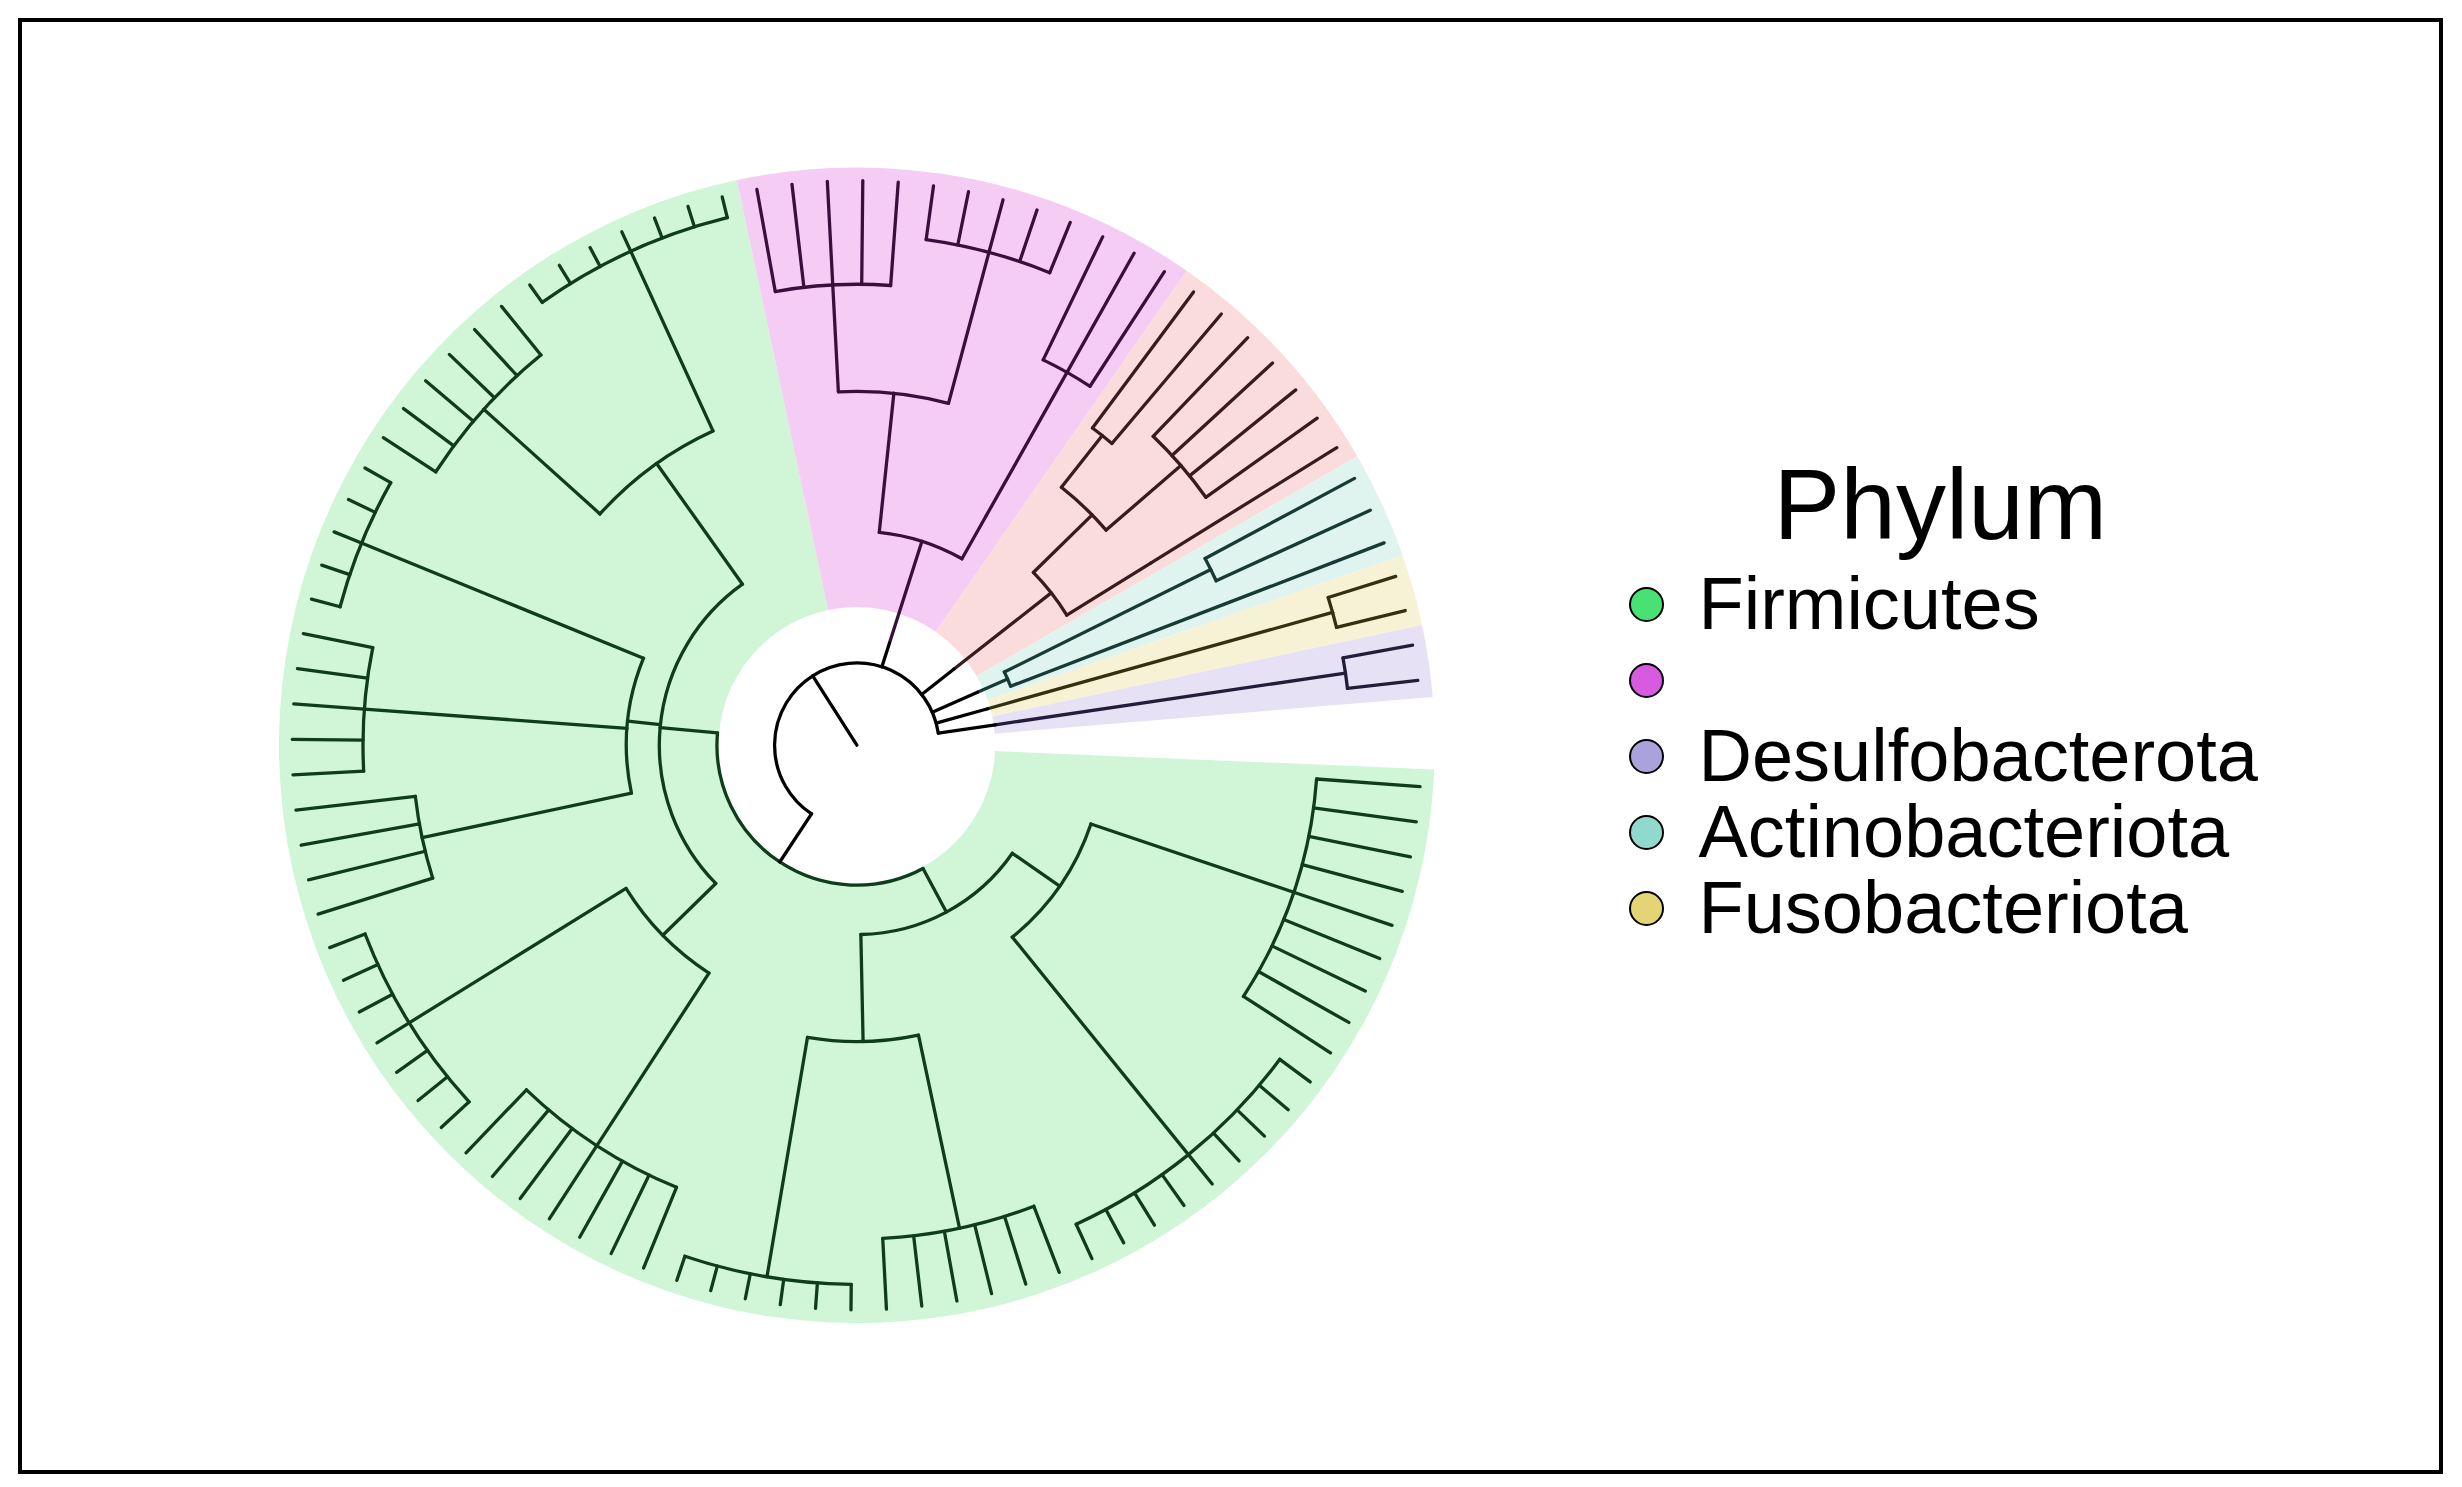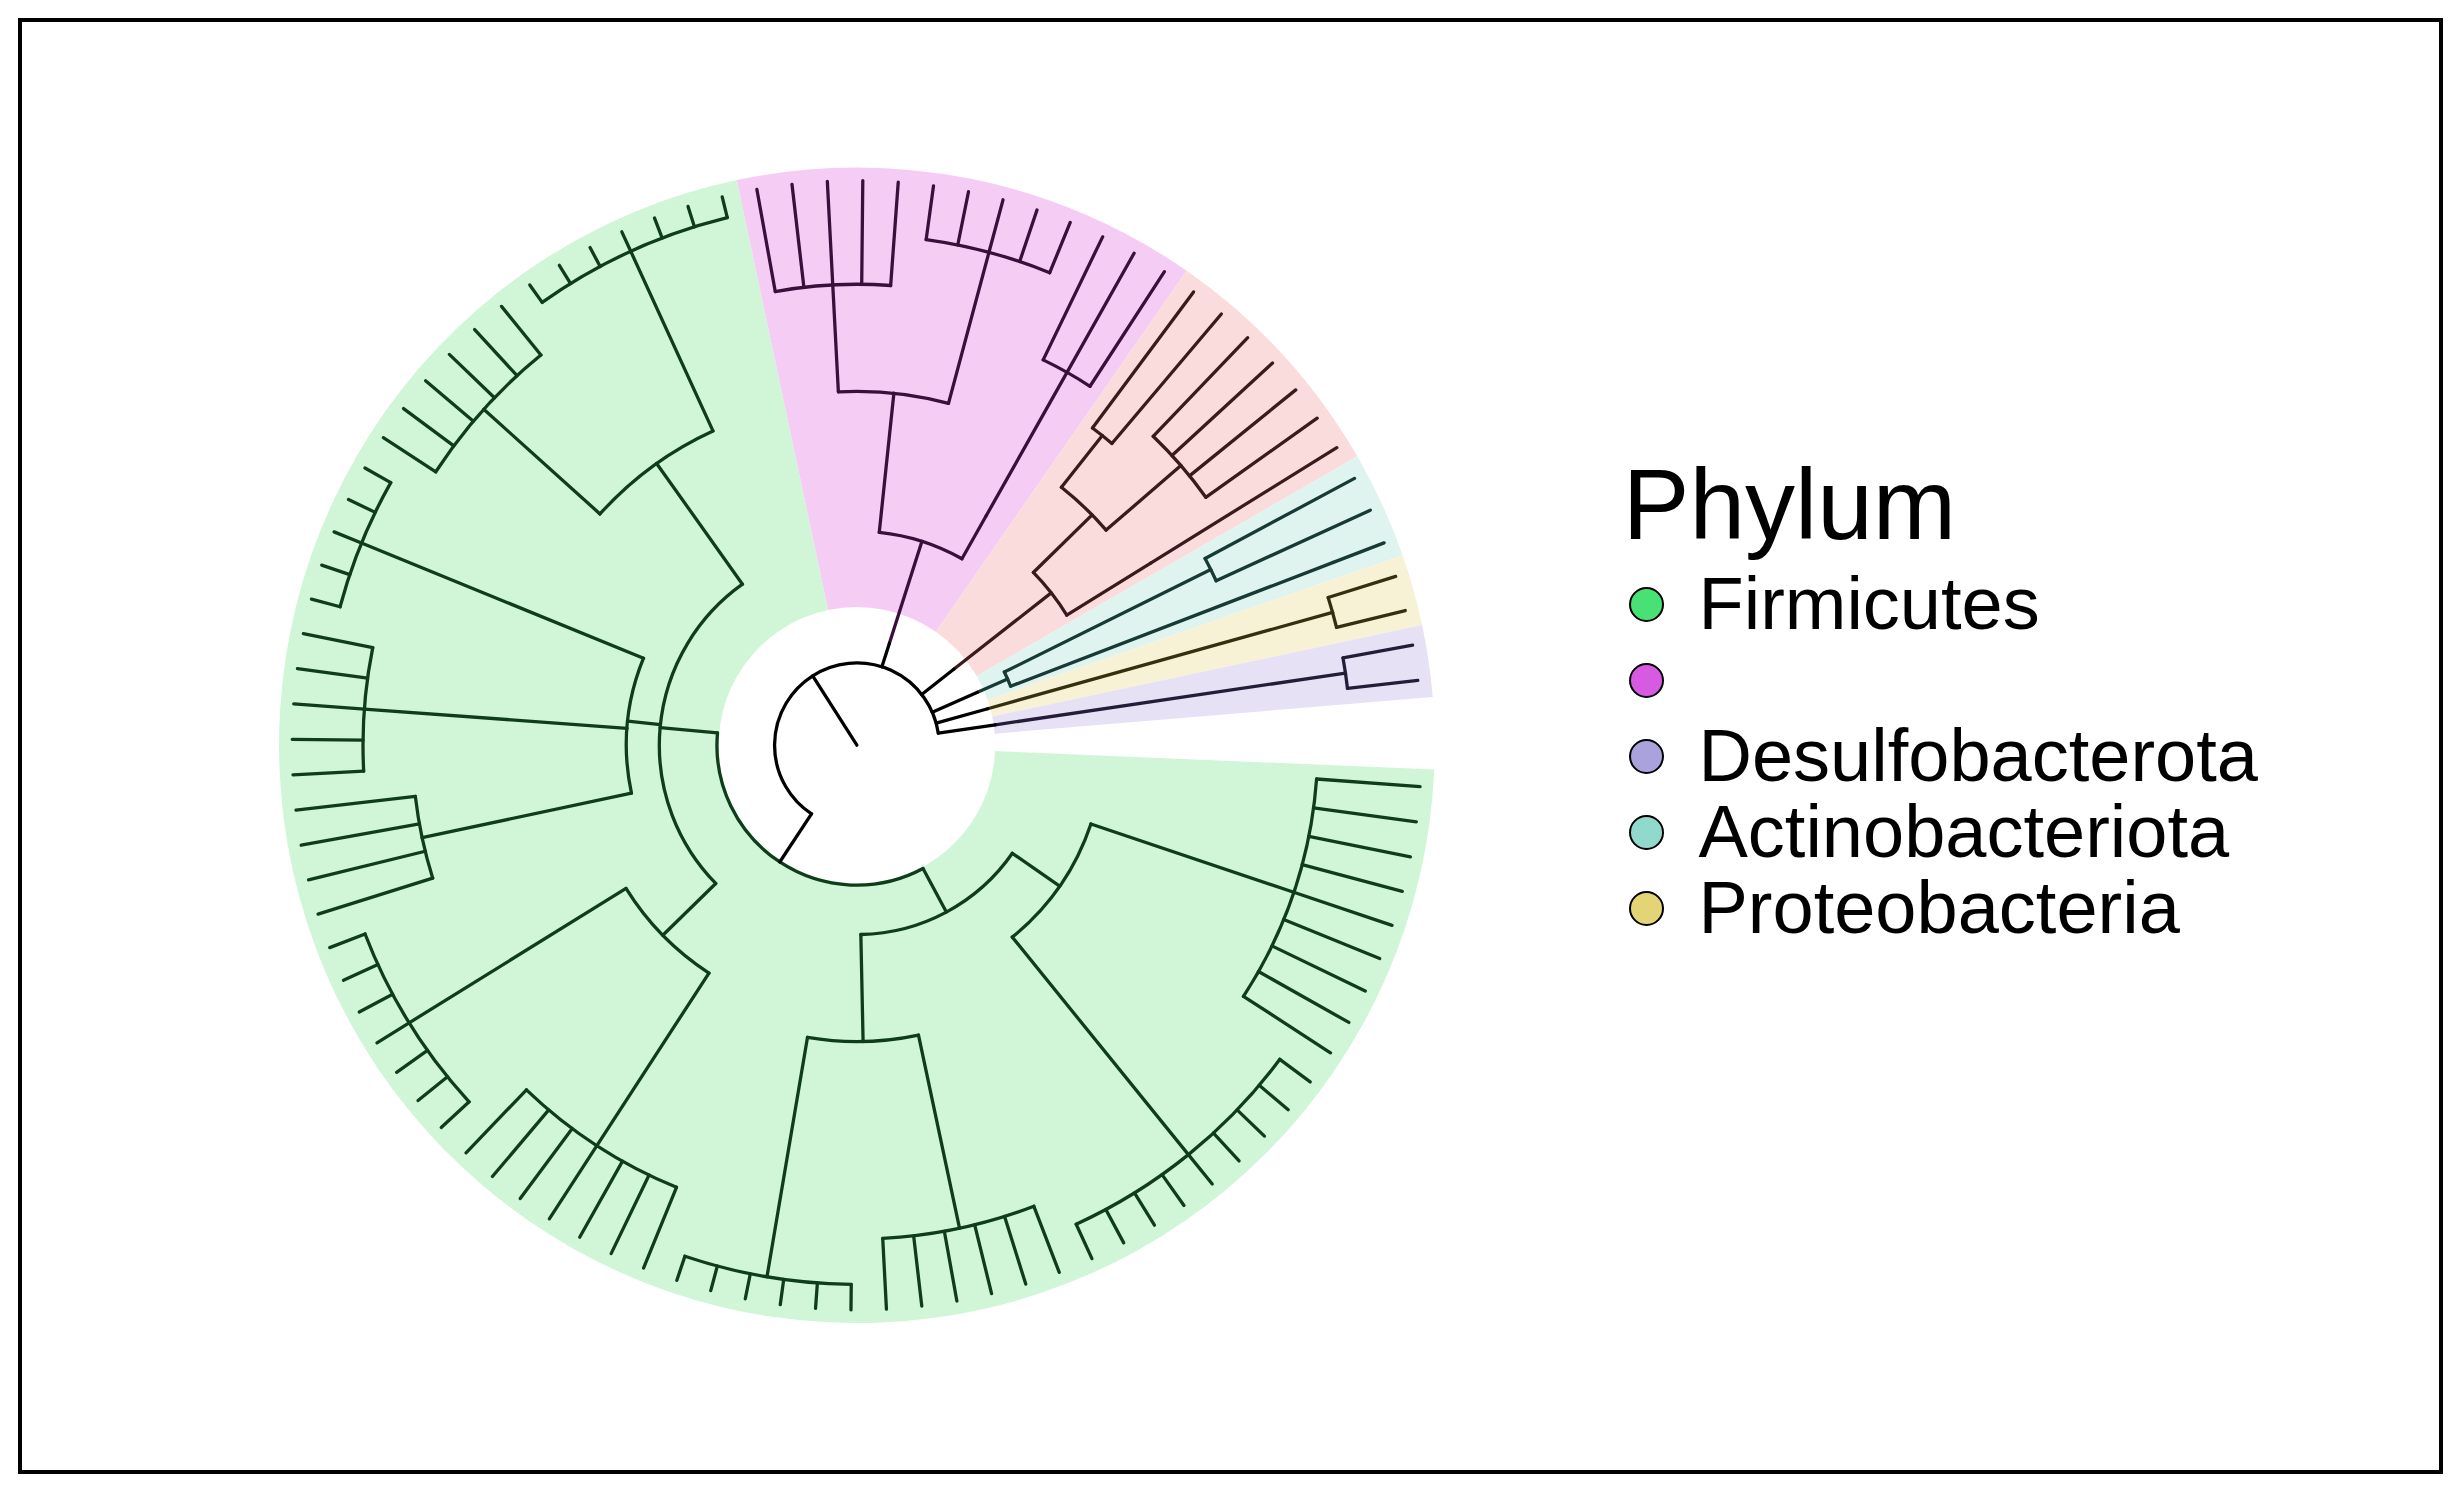--- a/index.html
+++ b/index.html
@@ -2,21 +2,21 @@
 <html style="font-size:13px"><head>
 <meta charset="utf-8">
 <style>
   html, body { margin: 0; padding: 0; background: #ffffff; }
   body { width: 2462px; height: 1488px; position: relative; overflow: hidden;
          font-family: "Liberation Sans", sans-serif; }
   .frame { position: absolute; left: 18px; top: 18px; width: 2425px; height: 1456px;
            border: 4.1px solid #000; box-sizing: border-box; }
   #tree-svg { position: absolute; left: 0; top: 0; }
   .legend { position: absolute; left: 1626px; top: 451px; }
-  .legend-title { font-size: 100px; line-height: 107px; color: #000; margin-left: -3.3px; }
+  .legend-title { font-size: 100px; line-height: 107px; color: #000; margin-left: -3.3px; text-align: center; }
   .legend-items { margin-top: 8px; }
   .legend-item { display: flex; align-items: center; height: 76px; }
   .legend-key { width: 35px; height: 35px; border-radius: 50%; border: 2.5px solid #000;
                 box-sizing: border-box; margin-left: 2.5px; margin-right: 35px; flex: none; }
   .legend-label { font-size: 74px; line-height: 76px; color: #000; white-space: nowrap; }
 </style>
 </head>
 <body>
 
 <div class="frame"></div>
@@ -221,17 +221,17 @@
     <div class="legend-item">
       <span class="legend-key" style="background: rgb(170, 162, 220);"></span>
       <span class="legend-label">Desulfobacterota</span>
     </div>
     <div class="legend-item">
       <span class="legend-key" style="background: rgb(146, 217, 205);"></span>
       <span class="legend-label">Actinobacteriota</span>
     </div>
     <div class="legend-item">
       <span class="legend-key" style="background: rgb(227, 213, 118);"></span>
-      <span class="legend-label">Proteobacteria</span>
+      <span class="legend-label">Fusobacteriota</span>
     </div>
   </div>
 </div>
 
 
 </body></html>

